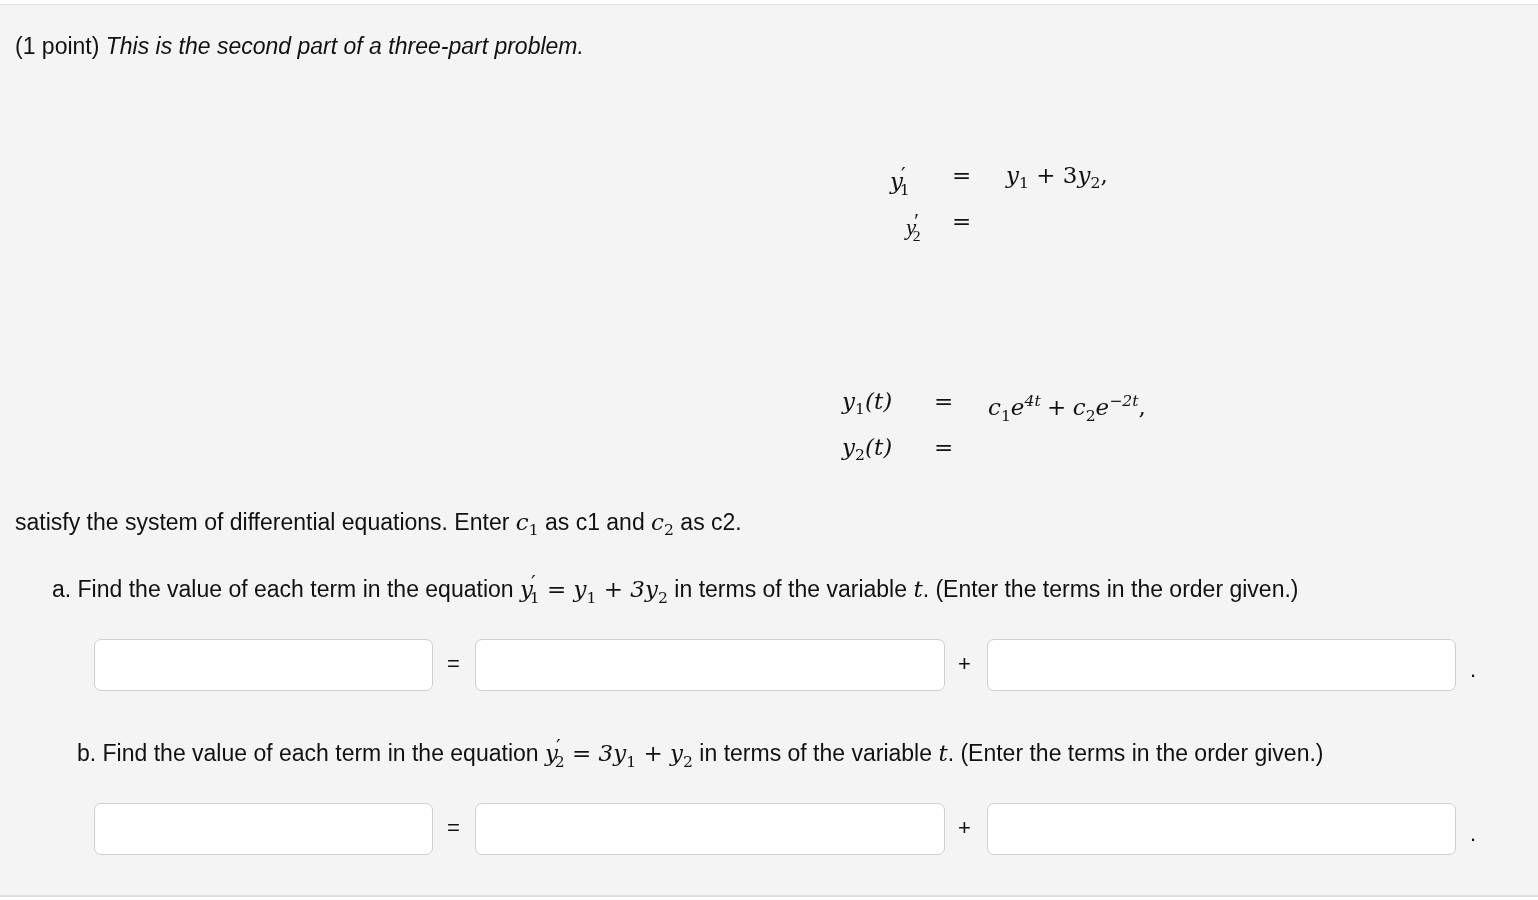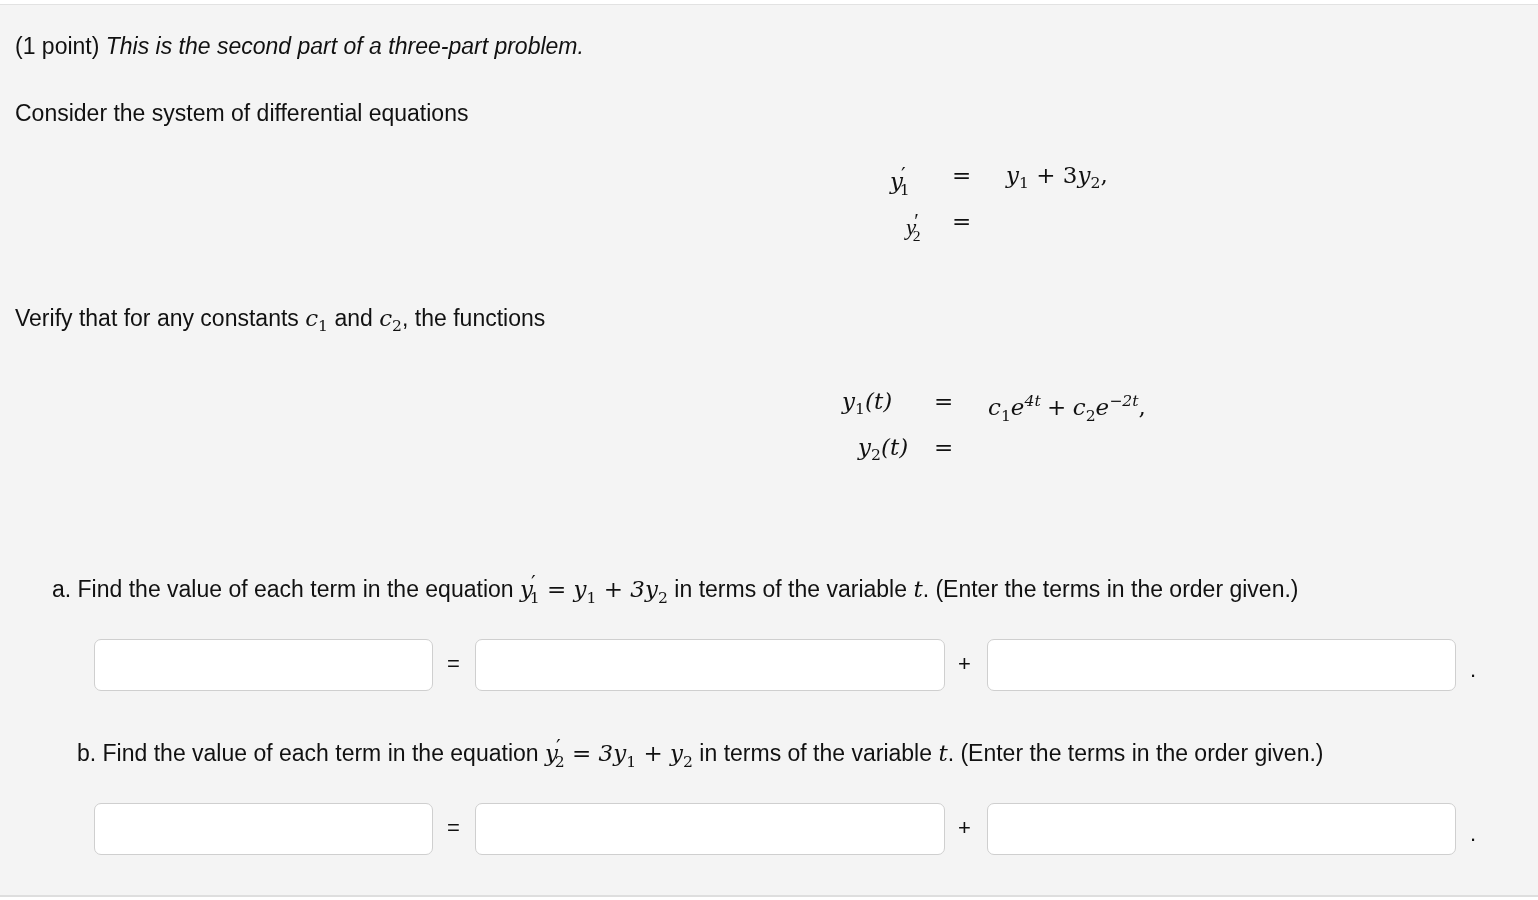--- a/index.html
+++ b/index.html
@@ -32,50 +32,49 @@
 </head>
 <body>
 
 <div class="panel">
 
   <div class="txt" style="left:15px; top:27px;">
     <span>(1 point)</span>
     <i>This is the second part of a three-part problem.</i>
   </div>
 
-  <div class="txt" style="left:15px; top:94px;">Consider the system of differential equations</div>
 
   <div class="eqblock" style="left:890px; top:147px; width:260px;">
     <div class="eqrow">
       <span class="col m" style="left:0;"><span>y</span><span class="prime">′</span><span class="sub">1</span></span>
       <span class="col mr" style="left:62px;">=</span>
       <span class="col" style="left:116px;"><span class="m">y</span><span class="sub mr">1</span><span class="mr"> + 3</span><span class="m">y</span><span class="sub mr">2</span><span class="mr">,</span></span>
     </div>
     <div class="eqrow">
       <span class="col m" style="left:16px;font-family:Liberation Serif, serif;"><span>y</span><span class="prime">′</span><span class="sub">2</span></span>
       <span class="col mr" style="left:62px;">=</span>
     </div>
   </div>
 
-  <div class="txt" style="left:15px; top:299px;">
-    <span>Verify that for any constants </span><span class="m">c</span><span class="sub mr">1</span><span> and </span><span class="m">c</span><span class="sub mr">2</span><span>, the functions</span>
-  </div>
 
   <div class="eqblock" style="left:842px; top:352px; width:340px;margin-top:21px;">
     <div class="eqrow">
       <span class="col" style="left:0;"><span class="m">y</span><span class="sub mr">1</span><span class="m">(t)</span></span>
       <span class="col mr" style="left:92px;">=</span>
       <span class="col" style="left:146px;"><span class="m">c</span><span class="sub mr">1</span><span class="m">e</span><span class="sup m">4t</span> <span class="mr">+</span> <span class="m">c</span><span class="sub mr">2</span><span class="m">e</span><span class="sup m">−2t</span><span class="mr">,</span></span>
     </div>
     <div class="eqrow">
-      <span class="col" style="left:16px;"><span class="m">y</span><span class="sub mr">2</span><span class="m">(t)</span></span>
+      <span class="col" style="left:0;"><span class="m">y</span><span class="sub mr">2</span><span class="m">(t)</span></span>
       <span class="col mr" style="left:92px;">=</span>
     </div>
   </div>
 
+  <div class="txt" style="left:15px; top:503px;">
+    <span>satisfy the system of differential equations. Enter </span><span class="m">c</span><span class="sub mr">1</span><span> as c1 and </span><span class="m">c</span><span class="sub mr">2</span><span> as c2.</span>
+  </div>
 
   <div class="txt" style="left:52px; top:564px;">
     <span>a. Find the value of each term in the equation </span><span class="m">y</span><span class="prime mr">′</span><span class="sub mr">1</span><span class="m"> = y</span><span class="sub mr">1</span><span class="m"> + 3y</span><span class="sub mr">2</span><span> in terms of the variable </span><span class="m">t</span><span>. (Enter the terms in the order given.)</span>
   </div>
 
   <div class="ansrow" style="left:0; top:634px; width:1538px;">
     <input class="ans" style="left: 94px; width: 339px;" value="">
     <span class="op" style="left:447px;">=</span>
     <input class="ans" style="left: 475px; width: 470px;" value="">
     <span class="op" style="left:958px;">+</span>

